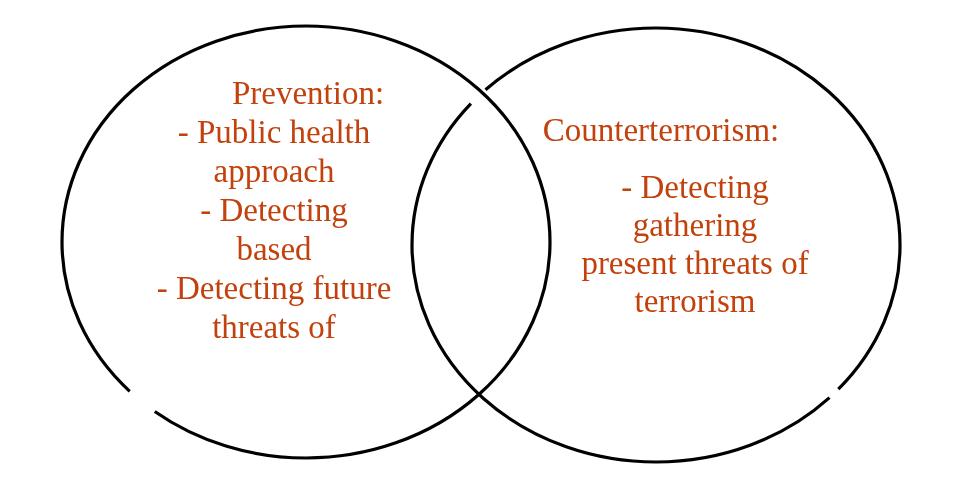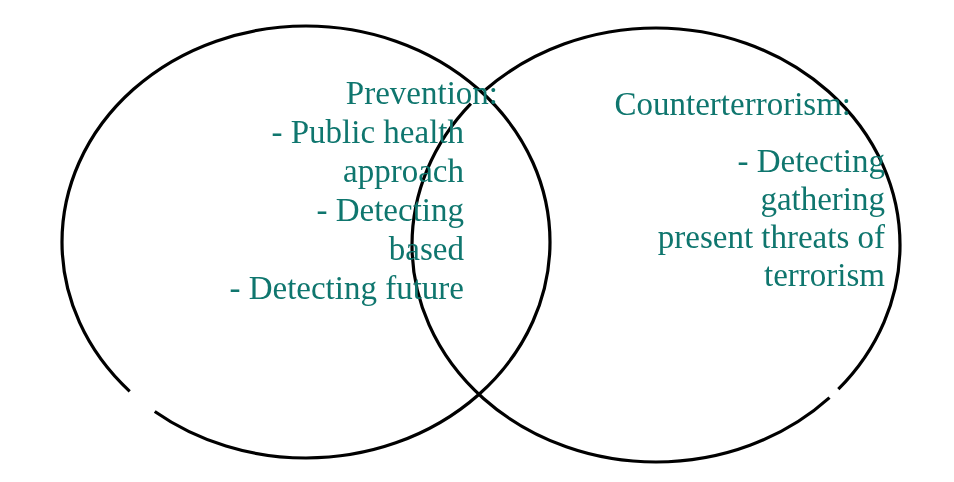--- a/index.html
+++ b/index.html
@@ -18,40 +18,41 @@
     background: #ffffff;
   }
   svg.venn {
     position: absolute;
     left: 0;
     top: 0;
   }
   .textblock {
     position: absolute;
     width: 380px;
-    text-align: right;
-    color: #0f766e;
+    text-align: center;
+    color: #c2410c;
     font-size: 33px;
     line-height: 39px;
     white-space: nowrap;
   }
   .textblock.left {
     left: 84px;
     top: 74px;
   }
   .textblock.right {
     left: 505px;
     top: 85px;
     line-height: 38px;
   }
   .textblock.left .title {
     transform: translateX(34px);
   }
   .textblock.right .title {
     transform: translateX(-34px);
+    margin-top: 26px;
   }
   .spacer {
     height: 19px;
   }
 </style>
 </head>
 <body>
 
 <div class="canvas">
 
@@ -62,20 +63,21 @@
     <ellipse cx="656" cy="245" rx="244" ry="217" fill="none" stroke="#000000" stroke-width="3.2" pathLength="360" stroke-dasharray="40 3 176 5 136"></ellipse>
   </svg>
 
   <div class="textblock left">
     <div class="title">Prevention:</div>
     <div class="line">- Public health</div>
     <div class="line">approach</div>
     <div class="line">- Detecting</div>
     <div class="line">based</div>
     <div class="line">- Detecting future</div>
+    <div class="line">threats of</div>
   </div>
 
   <div class="textblock right">
     <div class="title">Counterterrorism:</div>
     <div class="spacer"></div>
     <div class="line">- Detecting</div>
     <div class="line">gathering</div>
     <div class="line">present threats of</div>
     <div class="line">terrorism</div>
   </div>

